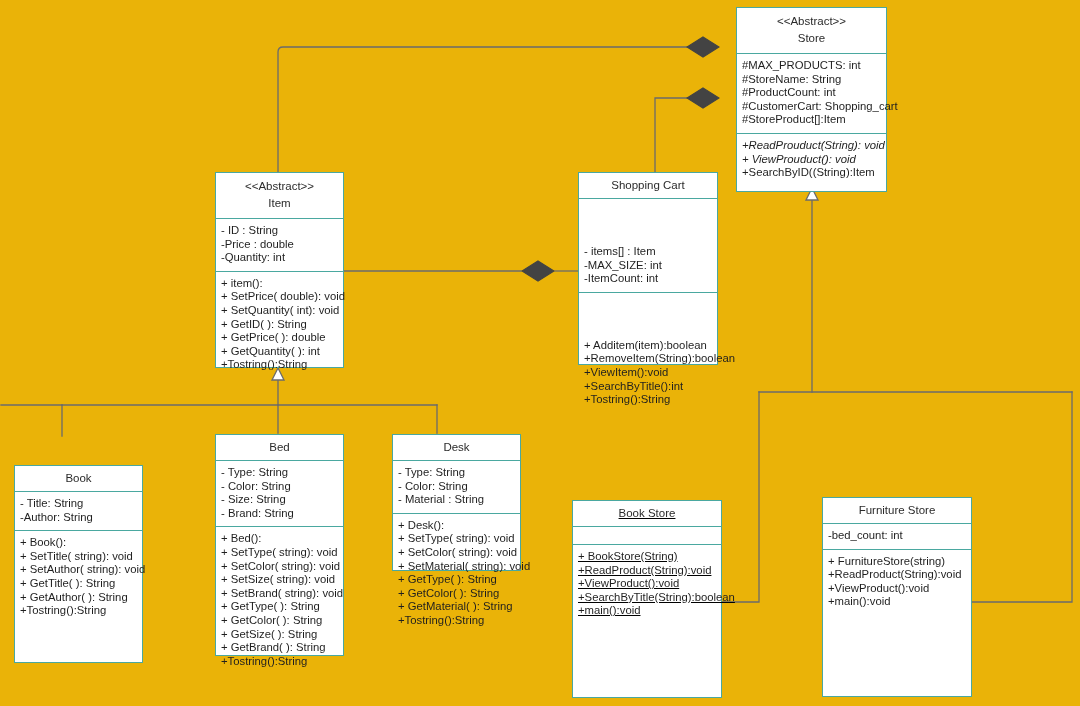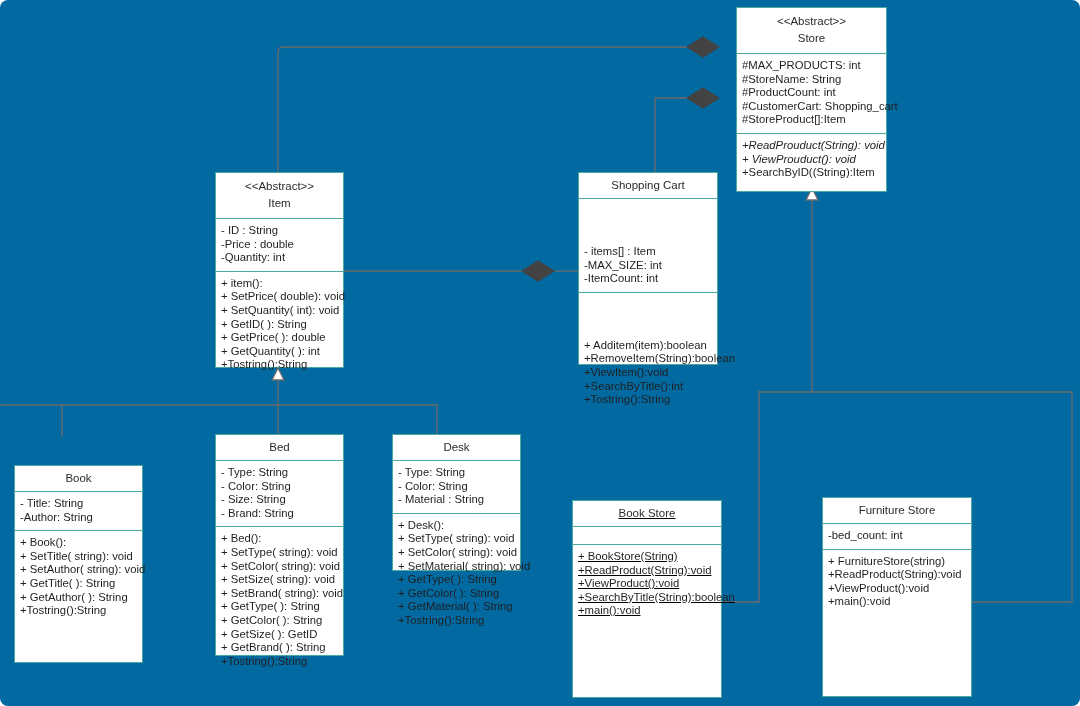--- a/index.html
+++ b/index.html
@@ -9,23 +9,22 @@
     background: #ffffff;
   }
   body {
     font-family: "Liberation Sans", sans-serif;
     -webkit-font-smoothing: antialiased;
   }
   #canvas {
     position: relative;
     width: 1080px;
     height: 706px;
-    background: #0369a1;
+    background: #eab308;
     overflow: hidden;
-    border-radius: 8px;
   }
   #edges {
     position: absolute;
     left: 0;
     top: 0;
     width: 1080px;
     height: 706px;
     pointer-events: none;
   }
   .uml-class {
@@ -213,21 +212,21 @@
         <span class="uml-line">- Brand: String</span>
       </div>
     <div class="uml-ops">
         <span class="uml-line">+ Bed():</span>
         <span class="uml-line">+ SetType( string): void</span>
         <span class="uml-line">+ SetColor( string): void</span>
         <span class="uml-line">+ SetSize( string): void</span>
         <span class="uml-line">+ SetBrand( string): void</span>
         <span class="uml-line">+ GetType( ): String</span>
         <span class="uml-line">+ GetColor( ): String</span>
-        <span class="uml-line">+ GetSize( ): GetID</span>
+        <span class="uml-line">+ GetSize( ): String</span>
         <span class="uml-line">+ GetBrand( ): String</span>
         <span class="uml-line">+Tostring():String</span>
       </div>
   </div>
 
   <div class="uml-class" style="left:360px; top:434px; width:129px; height:137px;margin-left:32px;">
     <div class="uml-header" style="padding-top:4px; padding-bottom:4px;">
       <span class="cname">Desk</span>
     </div>
     <div class="uml-attrs">

